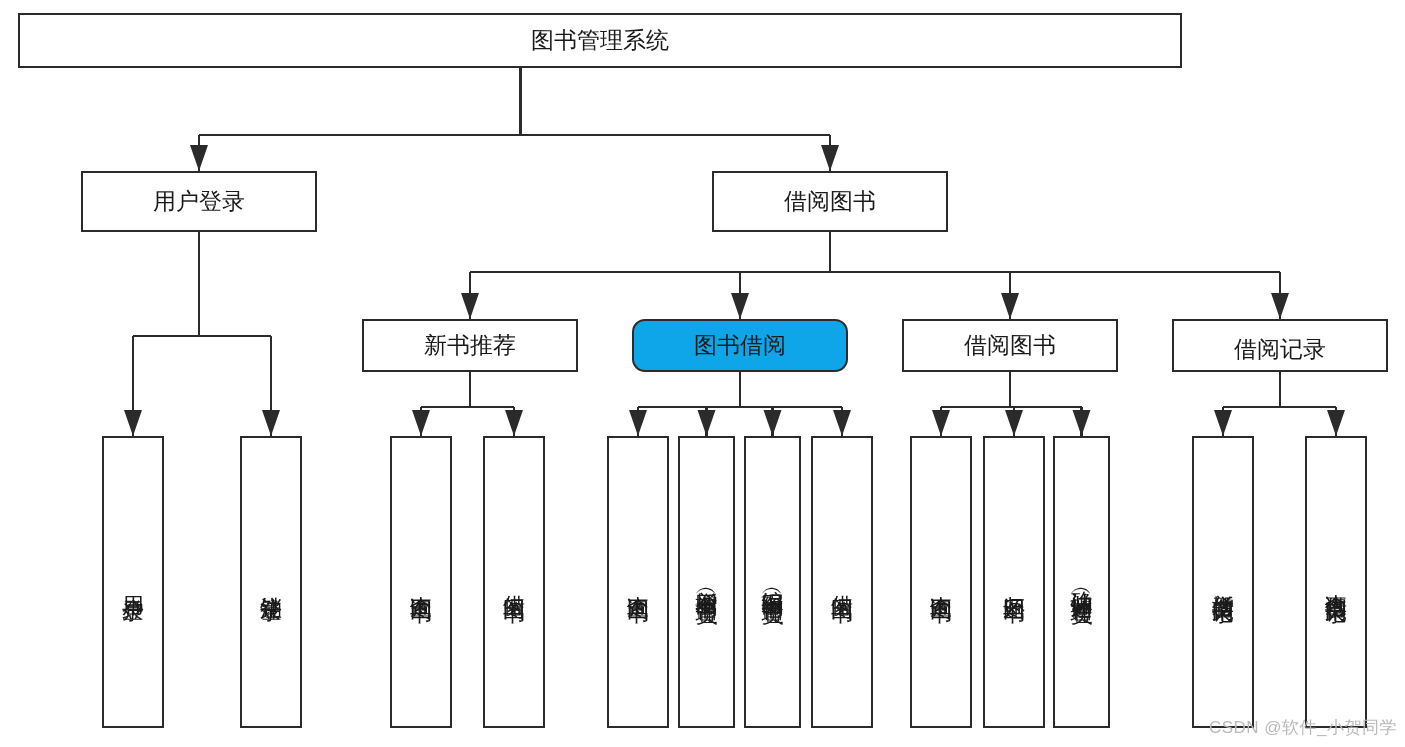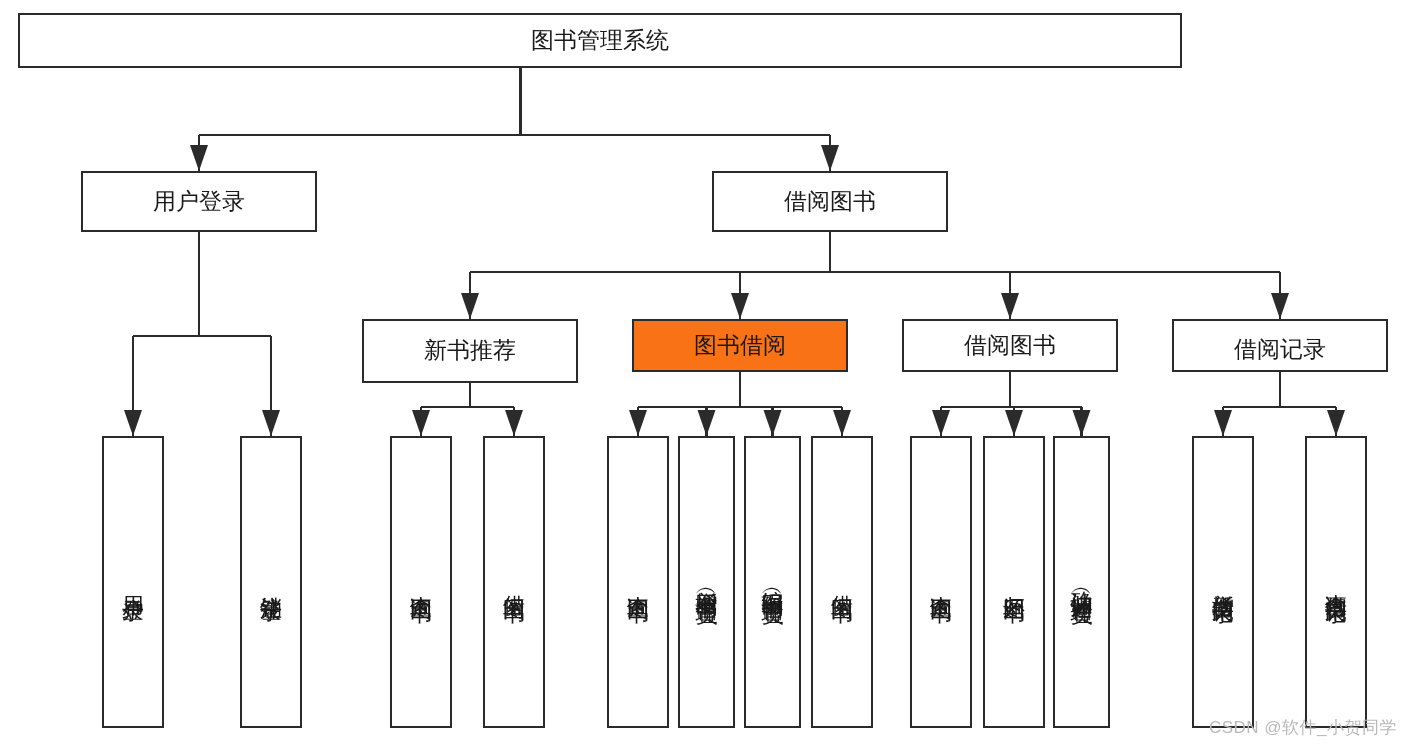--- a/index.html
+++ b/index.html
@@ -121,24 +121,24 @@
   <div id="nodes-layer">
       <div class="node horizontal" style="left: 18px; top: 13px; width: 1164px; height: 55px; border-color: rgb(43, 43, 43); background: rgb(255, 255, 255);">
         <span class="node-label" style="color: rgb(26, 26, 26);">图书管理系统</span>
       </div>
       <div class="node horizontal" style="left: 81px; top: 171px; width: 236px; height: 61px; border-color: rgb(43, 43, 43); background: rgb(255, 255, 255);">
         <span class="node-label" style="color: rgb(26, 26, 26);">用户登录</span>
       </div>
       <div class="node horizontal" style="left: 712px; top: 171px; width: 236px; height: 61px; border-color: rgb(43, 43, 43); background: rgb(255, 255, 255);">
         <span class="node-label" style="color: rgb(26, 26, 26);">借阅图书</span>
       </div>
-      <div class="node horizontal" style="left: 362px; top: 319px; width: 216px; height: 64px; border-color: rgb(43, 43, 43); background: rgb(255, 255, 255);">
+      <div class="node horizontal" style="left: 362px; top: 319px; width: 216px; height: 53px; border-color: rgb(43, 43, 43); background: rgb(255, 255, 255);">
         <span class="node-label" style="color: rgb(26, 26, 26);">新书推荐</span>
       </div>
-      <div class="node horizontal" style="left: 632px; top: 319px; width: 216px; height: 53px; border-color: rgb(43, 43, 43); background: #f97316;">
+      <div class="node horizontal" style="left: 632px; top: 319px; width: 216px; height: 53px; border-color: rgb(43, 43, 43); background: #0ea5e9; border-radius: 13px;">
         <span class="node-label" style="color: rgb(26, 26, 26);">图书借阅</span>
       </div>
       <div class="node horizontal" style="left: 902px; top: 319px; width: 216px; height: 53px; border-color: rgb(43, 43, 43); background: rgb(255, 255, 255);">
         <span class="node-label" style="color: rgb(26, 26, 26);">借阅图书</span>
       </div>
       <div class="node horizontal" style="left: 1172px; top: 319px; width: 216px; height: 53px; border-color: rgb(43, 43, 43); background: rgb(255, 255, 255);">
         <span class="node-label" style="color: rgb(26, 26, 26); margin-top: 8px;">借阅记录</span>
       </div>
       <div class="node vertical" style="left: 102px; top: 436px; width: 62px; height: 292px; border-color: rgb(43, 43, 43); background: rgb(255, 255, 255);">
         <span class="node-label" style="color: rgb(26, 26, 26);">用户登录</span>

